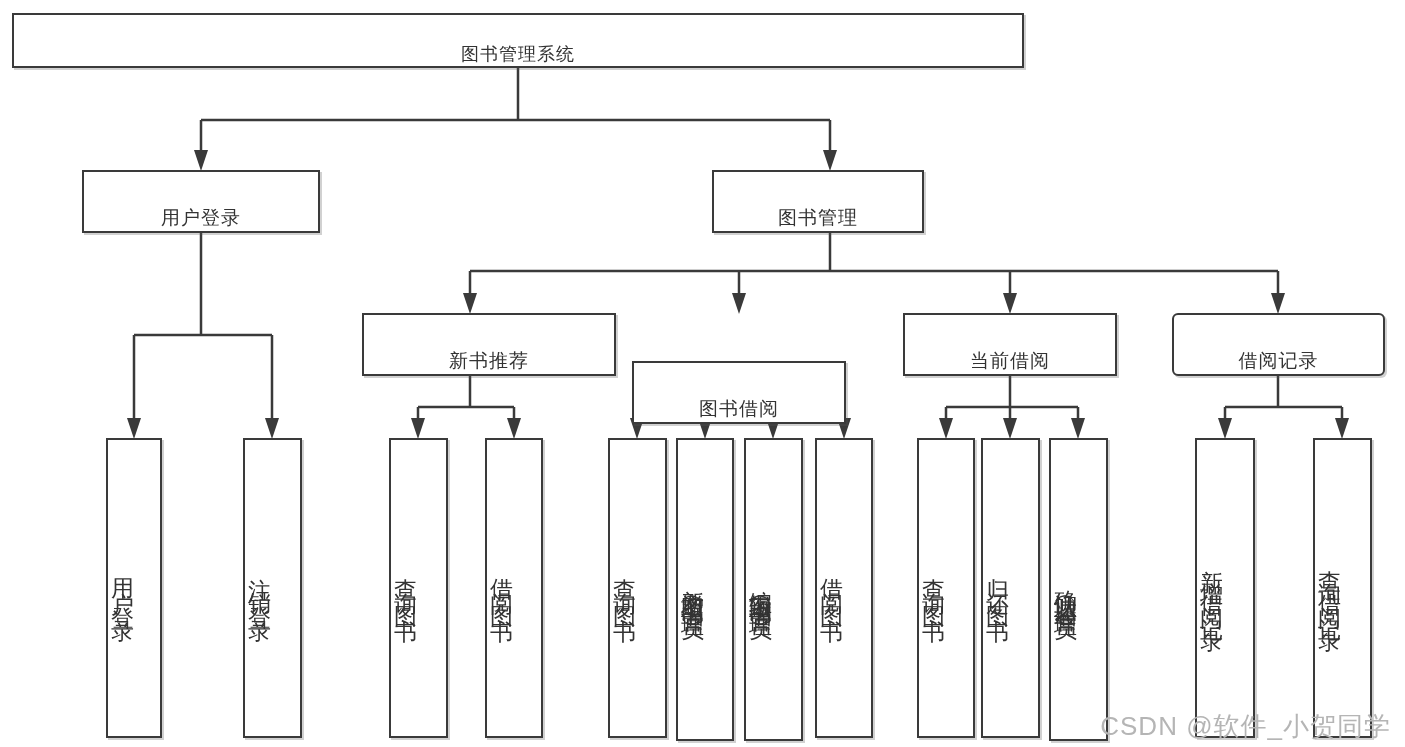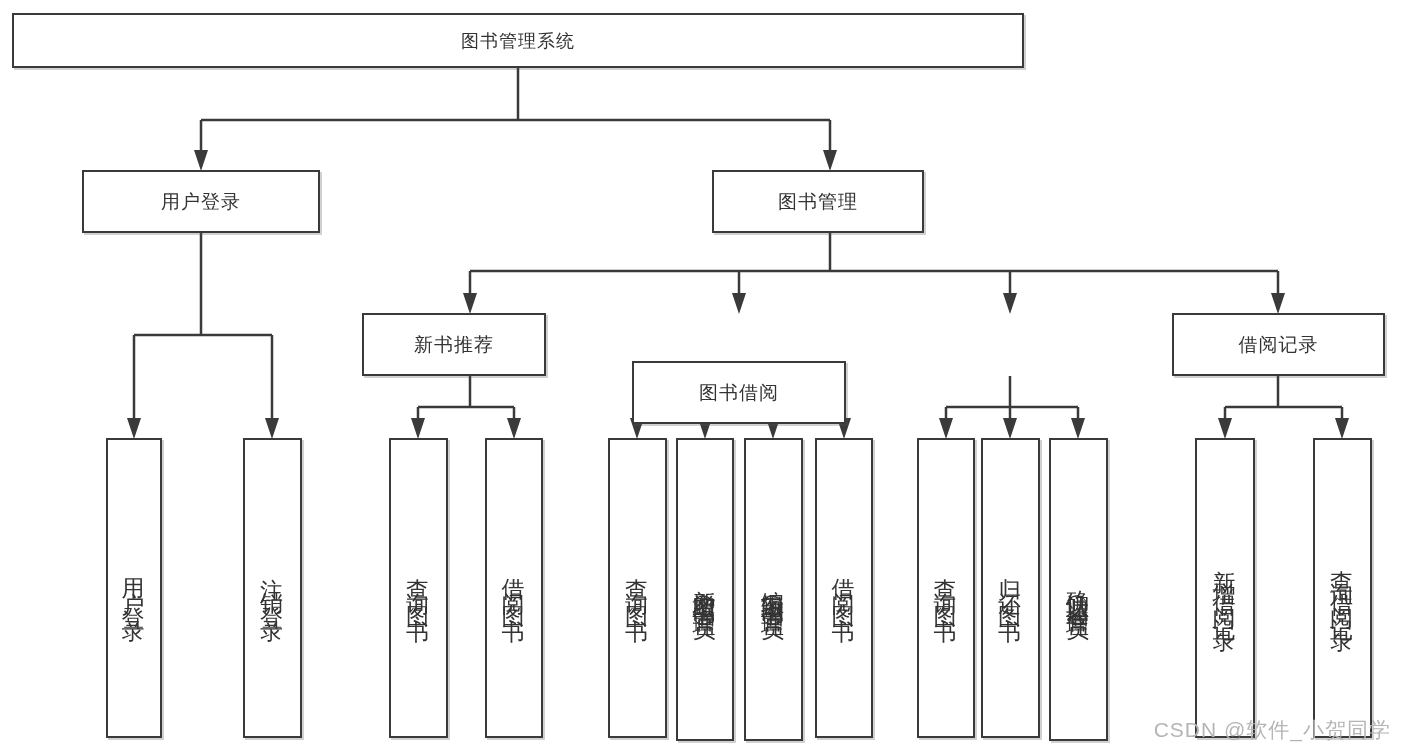--- a/index.html
+++ b/index.html
@@ -21,21 +21,21 @@
     top: 0;
     pointer-events: none;
   }
   .box {
     position: absolute;
     box-sizing: border-box;
     background: #ffffff;
     border: 2.5px solid #3a3a3a;
     box-shadow: 2px 2px 0 rgba(90,90,90,0.28);
     display: flex;
-    align-items: center;
+    align-items: flex-end;
     justify-content: center;
     color: #333333;
   }
   .box .lbl {
     font-size: 19px;
     letter-spacing: 1px;
     white-space: nowrap;
   }
   .box.root-box .lbl {
     font-size: 18px;
@@ -53,21 +53,21 @@
   .box.leaf.len6 .lbl {
     letter-spacing: 12px;
   }
   .box.leaf.len10 .lbl {
     letter-spacing: 4px;
   }
   .watermark {
     position: absolute;
     right: 14px;
     bottom: 3px;
-    font-size: 21px;
+    font-size: 26px;
     letter-spacing: 1px;
     color: #b5b5b5;
     white-space: nowrap;
     z-index: 5;
   }
 </style>
 </head>
 <body>
 
 <div class="canvas">
@@ -109,27 +109,30 @@
     <span class="lbl">图书管理系统</span>
   </div>
 
   <div class="box" style="left:82px; top:170px; width:238px; height:63px;">
     <span class="lbl">用户登录</span>
   </div>
   <div class="box" style="left:712px; top:170px; width:212px; height:63px;">
     <span class="lbl">图书管理</span>
   </div>
 
-  <div class="box" style="left:362px; top:313px; width:184px; height:63px;">
+  <div class="box" style="left:362px; top:313px; width:254px; height:63px;">
     <span class="lbl">新书推荐</span>
   </div>
   <div class="box" style="left:632px; top:313px; width:214px; height:63px;margin-top:48px;">
     <span class="lbl">图书借阅</span>
   </div>
-  <div class="box" style="left:1172px; top:313px; width:213px; height:63px;">
+  <div class="box" style="left:903px; top:313px; width:214px; height:63px;">
+    <span class="lbl">当前借阅</span>
+  </div>
+  <div class="box" style="left:1172px; top:313px; width:213px; height:63px;border-radius:6px;">
     <span class="lbl">借阅记录</span>
   </div>
 
   <div class="box leaf" style="left:106px; top:438px; width:56px; height:300px;">
     <span class="lbl">用户登录</span>
   </div>
   <div class="box leaf" style="left:243px; top:438px; width:59px; height:300px;">
     <span class="lbl">注销登录</span>
   </div>
 

